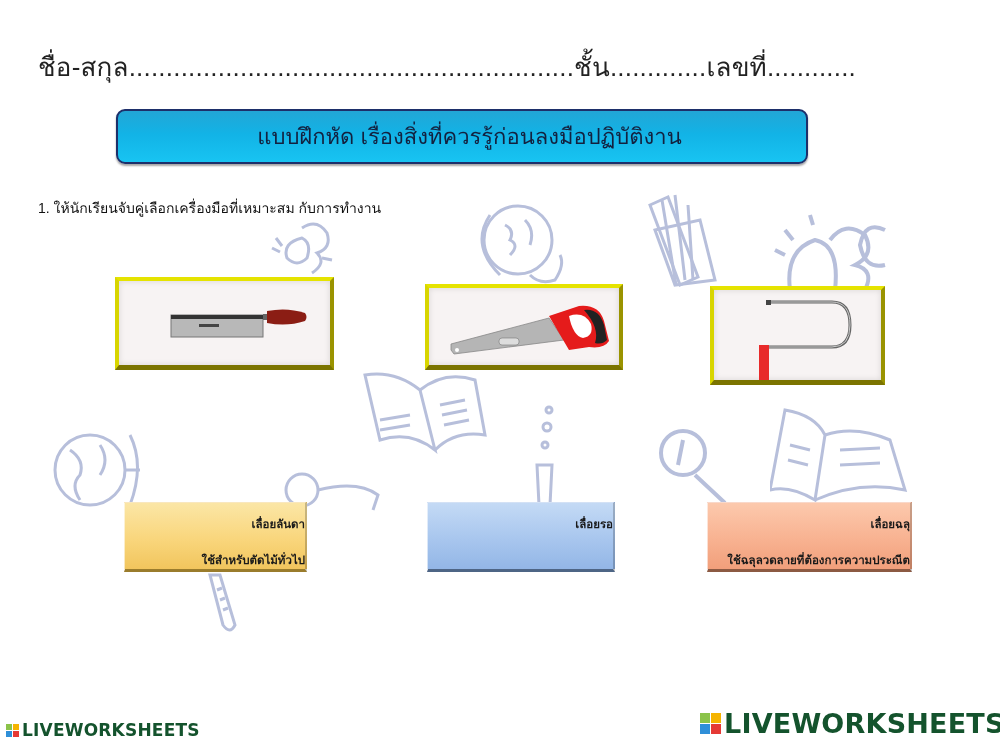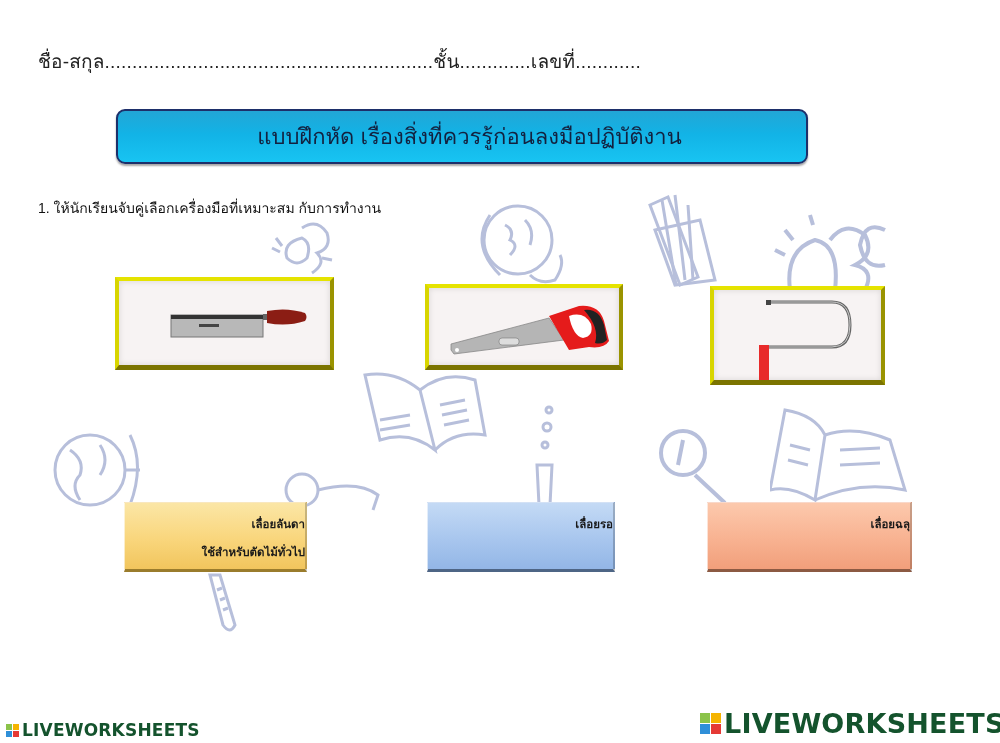--- a/index.html
+++ b/index.html
@@ -4,21 +4,21 @@
   <style>
     * { box-sizing: border-box; margin: 0; padding: 0; }
     html, body { width: 1000px; height: 743px; background: #ffffff; overflow: hidden; }
     body { position: relative; font-family: "DejaVu Sans", "Liberation Sans", sans-serif; color: #111; }
 
     .doodles { position: absolute; inset: 0; pointer-events: none; }
     .doodles svg { position: absolute; }
 
     .header-line {
       position: absolute; left: 38px; top: 46px;
-      font-size: 19px; color: #222; letter-spacing: 0.2px;
+      font-size: 26px; color: #222; letter-spacing: 0.2px;
       font-family: "Liberation Sans", sans-serif;
     }
 
     .title-bar {
       position: absolute; left: 116px; top: 109px; width: 692px; height: 55px;
       border: 2px solid #1d2f6a; border-radius: 9px;
       background: linear-gradient(180deg, #22a6d6 0%, #12b3e6 45%, #18c4f2 100%);
       box-shadow: 0 2px 2px rgba(0,0,0,0.35);
       display: flex; align-items: center; justify-content: center; padding-left: 15px;
     }
@@ -45,21 +45,21 @@
     .answer-box {
       position: absolute; text-align: right;
       font-family: "Liberation Sans", sans-serif; font-size: 11.5px; font-weight: bold;
       color: #1a1a1a; cursor: pointer;
       border-bottom: 3px solid rgba(0,0,0,0.35);
       border-right: 2px solid rgba(0,0,0,0.2);
       border-left: 1px solid rgba(255,255,255,0.6);
       border-top: 1px solid rgba(255,255,255,0.6);
     }
     .answer-box .name { position: absolute; left: 0; right: 0; top: 12px; }
-    .answer-box .desc { position: absolute; left: 0; right: 0; top: 40px; }
+    .answer-box .desc { position: absolute; left: 0; right: 0; top: 48px; }
     .answer-box.blue .desc { top: 41px; font-weight: normal; font-size: 11px; }
 
     .box-yellow { background: linear-gradient(180deg, #fbe6a6 0%, #f9d67c 55%, #f1c55d 100%); border-bottom-color: #9a7c2c; }
     .box-blue { background: linear-gradient(180deg, #c4daf5 0%, #a8c6ee 55%, #93b6e6 100%); border-bottom-color: #4e6585; }
     .box-orange { background: linear-gradient(180deg, #fcc9ad 0%, #f8b291 55%, #f19f7b 100%); border-bottom-color: #8c5a43; }
 
     .brand {
       position: absolute; display: flex; align-items: center;
       font-family: "DejaVu Sans", sans-serif; font-weight: bold; color: #14532d; letter-spacing: 0.2px;
     }
@@ -206,20 +206,21 @@
   <div class="name">เลื่อยลันดา</div>
   <div class="desc">ใช้สำหรับตัดไม้ทั่วไป</div>
 </div>
 
 <div class="answer-box box-blue blue" style="left:427px;top:502px;width:188px;height:70px;">
   <div class="name">เลื่อยรอ</div>
 </div>
 
 <div class="answer-box box-orange" style="left:707px;top:502px;width:205px;height:70px;">
   <div class="name">เลื่อยฉลุ</div>
+  <div class="desc">ใช้ฉลุลวดลายที่ต้องการความประณีต</div>
 </div>
 
 <div class="brand brand-left">
   <div class="logo">
     <span style="background:#8bc34a"></span>
       <span style="background:#f5b400"></span>
     <span style="background:#2f8fd8"></span>
       <span style="background:#e53935"></span>
   </div>
   <span>LIVEWORKSHEETS</span>

